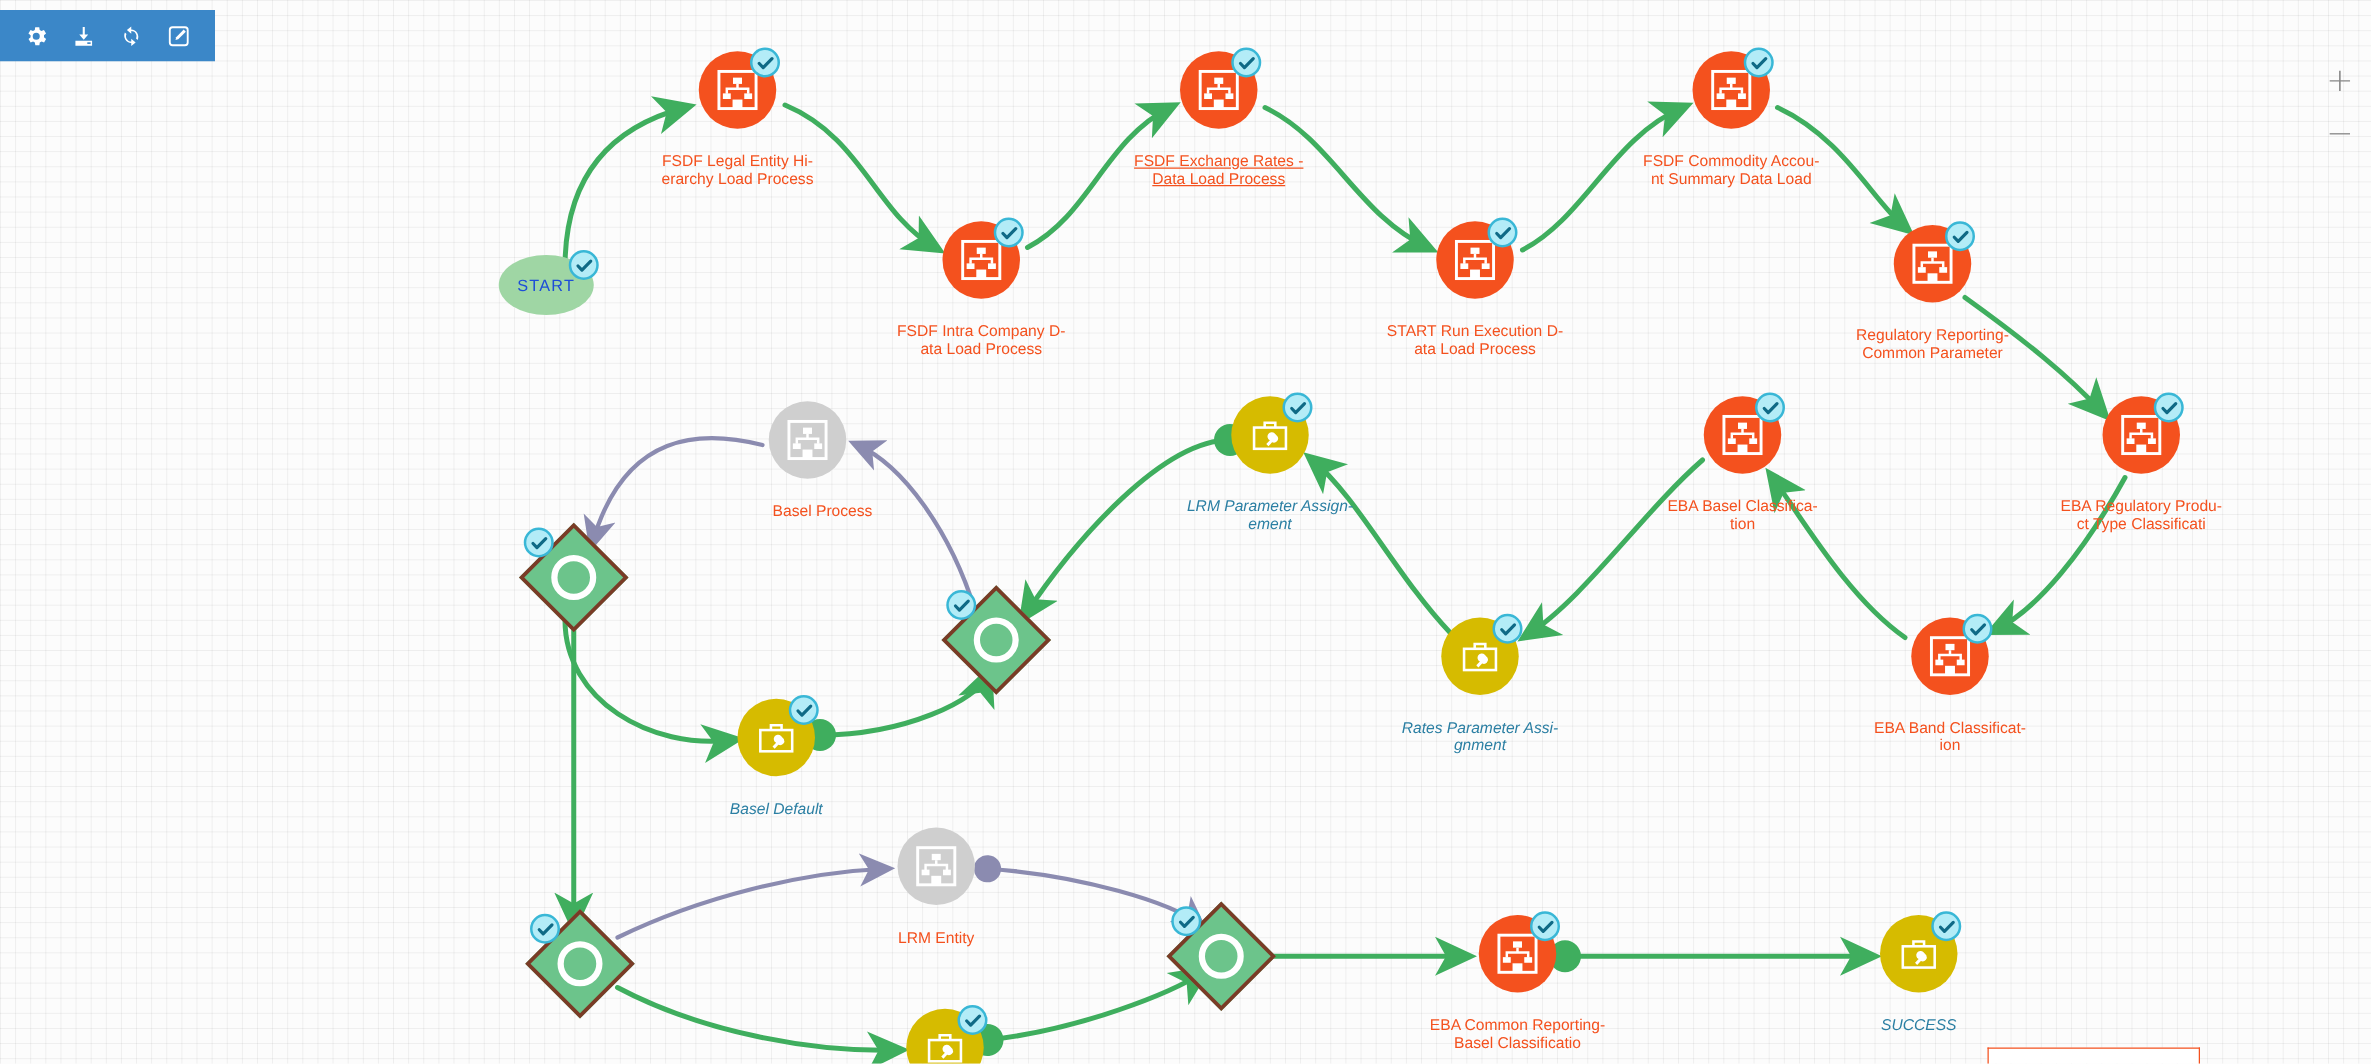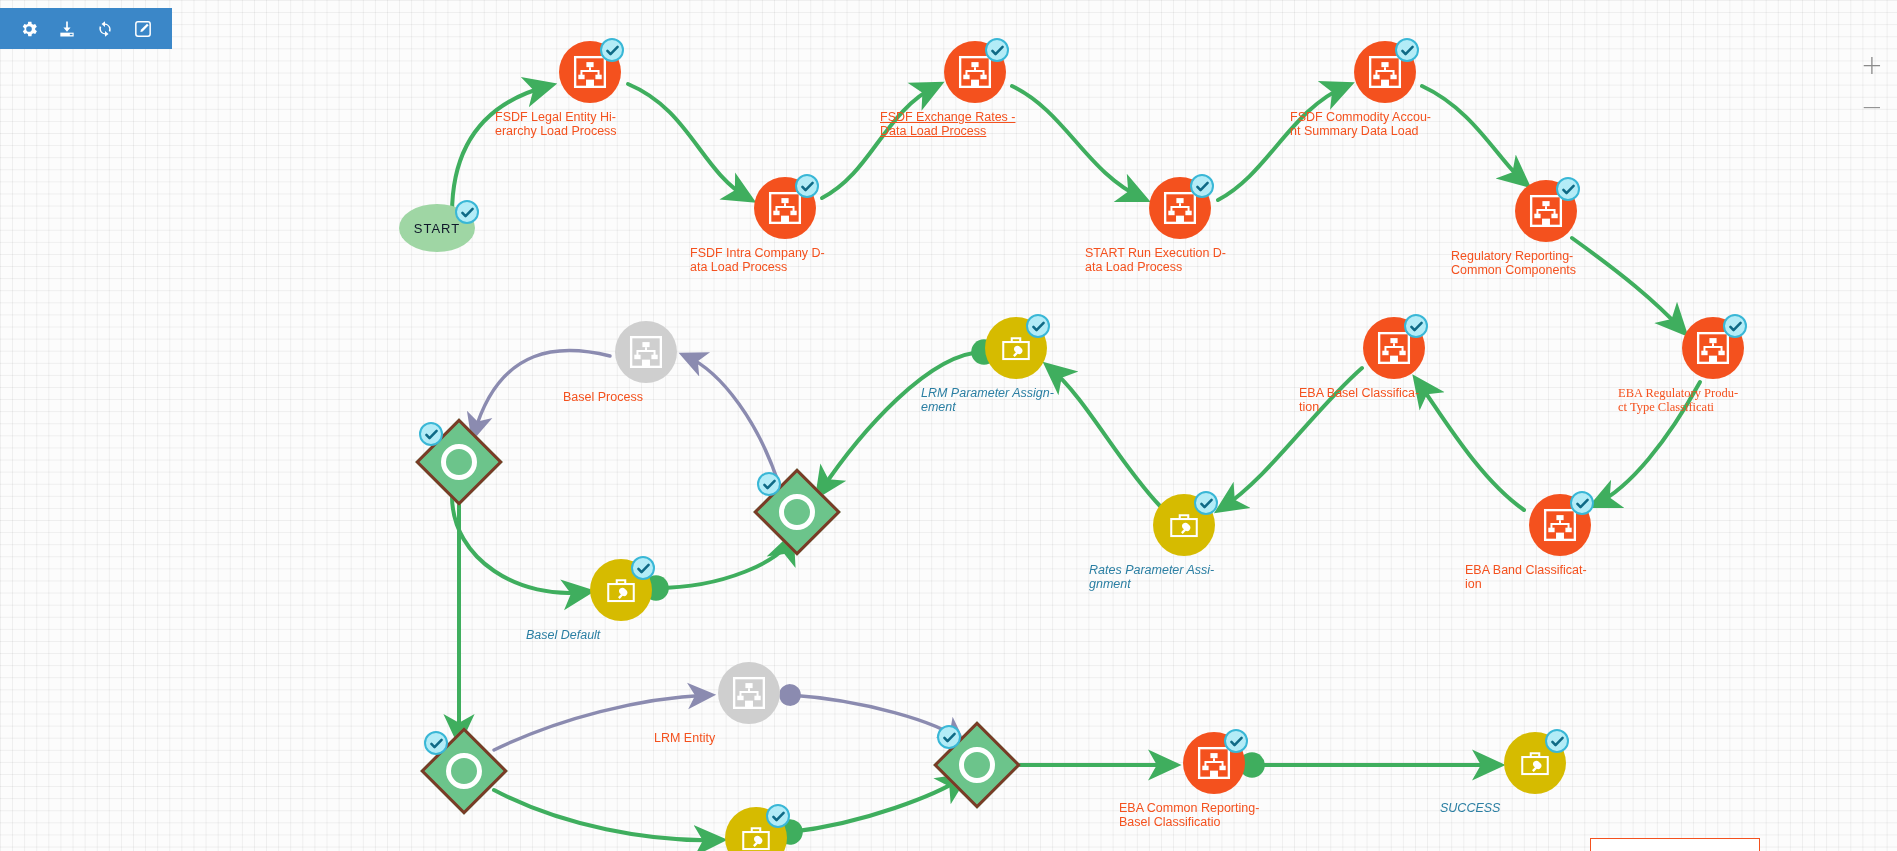--- a/index.html
+++ b/index.html
@@ -85,21 +85,21 @@
     width: 62px; height: 62px;
     border-radius: 50%;
   }
   .orange-node { background: #f4511e; }
   .yellow-node { background: #d6bb00; }
   .gray-node   { background: #cfcfcf; }
   .ellipse-node {
     width: 76px; height: 48px;
     border-radius: 50%;
     background: #9fd6a4;
-    color: #0f172a;
+    color: #1d4ed8;
     font-size: 13px;
     letter-spacing: 1px;
   }
   .diamond-node {
     width: 56px; height: 56px;
     background: #6cc48b;
     border: 3px solid #7a3b26;
     transform: translate(-50%, -50%) rotate(45deg);
   }
   .diamond-ring {
@@ -122,26 +122,27 @@
     align-items: center;
     justify-content: center;
     z-index: 15;
     transform: translate(-50%, -50%);
   }
   .badge svg { width: 15px; height: 15px; display:block; }
   
   .node-label {
     position: absolute;
     transform: translateX(-50%);
-    text-align: left;
+    text-align: center;
     font-size: 12.5px;
     line-height: 14px;
     white-space: pre-line;
     width: 190px;
     pointer-events: none;
+    margin-top: 12px;
   }
   .label-orange { color: #f4511e; }
   .label-teal   { color: #2b7fa3; font-style: italic; }
   .bottom-strip {
     position: absolute;
     left: 1590px; top: 838px;
     width: 170px; height: 14px;
     border: 1px solid #f4511e;
     border-bottom: none;
     background: #ffffff;
@@ -366,39 +367,39 @@
     <rect x="26" y="23" width="7" height="5" fill="#ffffff" stroke="none"></rect>
     <rect x="15.6" y="28.5" width="8.8" height="8" fill="#ffffff" stroke="none"></rect>
   </svg>
         </div>
         <div class="badge" style="left: 22px; top: -22px;">
     <svg viewBox="0 0 20 20">
             <path d="M3.2 10.4l4.2 4.4 9.4-9.6" fill="none" stroke="#0f6a86" stroke-width="3.4" stroke-linecap="round" stroke-linejoin="round"></path>
           </svg>
   </div>
         <div class="node-label label-orange" style="left: 0px; top: 38px;">Regulatory Reporting-
-Common Components</div>
+Common Parameter</div>
       </div>
       <div class="node" style="left: 1713px; top: 348px;">
         <div class="node-shape circle-node orange-node">
           <svg class="node-icon" viewBox="0 0 40 40" fill="none" stroke="#ffffff" stroke-width="2.6">
     <rect x="3.5" y="3.5" width="33" height="33"></rect>
     <rect x="16" y="9" width="8" height="5.6" fill="#ffffff" stroke="none"></rect>
     <path d="M20 14.6v4.2M10.5 23.4v-4.6h19v4.6" stroke-width="2.2"></path>
     <rect x="7" y="23" width="7" height="5" fill="#ffffff" stroke="none"></rect>
     <rect x="26" y="23" width="7" height="5" fill="#ffffff" stroke="none"></rect>
     <rect x="15.6" y="28.5" width="8.8" height="8" fill="#ffffff" stroke="none"></rect>
   </svg>
         </div>
         <div class="badge" style="left: 22px; top: -22px;">
     <svg viewBox="0 0 20 20">
             <path d="M3.2 10.4l4.2 4.4 9.4-9.6" fill="none" stroke="#0f6a86" stroke-width="3.4" stroke-linecap="round" stroke-linejoin="round"></path>
           </svg>
   </div>
-        <div class="node-label label-orange" style="left: 0px; top: 38px; font-family: Liberation Serif, serif;">EBA Regulatory Produ-
+        <div class="node-label label-orange" style="left: 0px; top: 38px;">EBA Regulatory Produ-
 ct Type Classificati</div>
       </div>
       <div class="node" style="left: 1394px; top: 348px;">
         <div class="node-shape circle-node orange-node">
           <svg class="node-icon" viewBox="0 0 40 40" fill="none" stroke="#ffffff" stroke-width="2.6">
     <rect x="3.5" y="3.5" width="33" height="33"></rect>
     <rect x="16" y="9" width="8" height="5.6" fill="#ffffff" stroke="none"></rect>
     <path d="M20 14.6v4.2M10.5 23.4v-4.6h19v4.6" stroke-width="2.2"></path>
     <rect x="7" y="23" width="7" height="5" fill="#ffffff" stroke="none"></rect>
     <rect x="26" y="23" width="7" height="5" fill="#ffffff" stroke="none"></rect>

